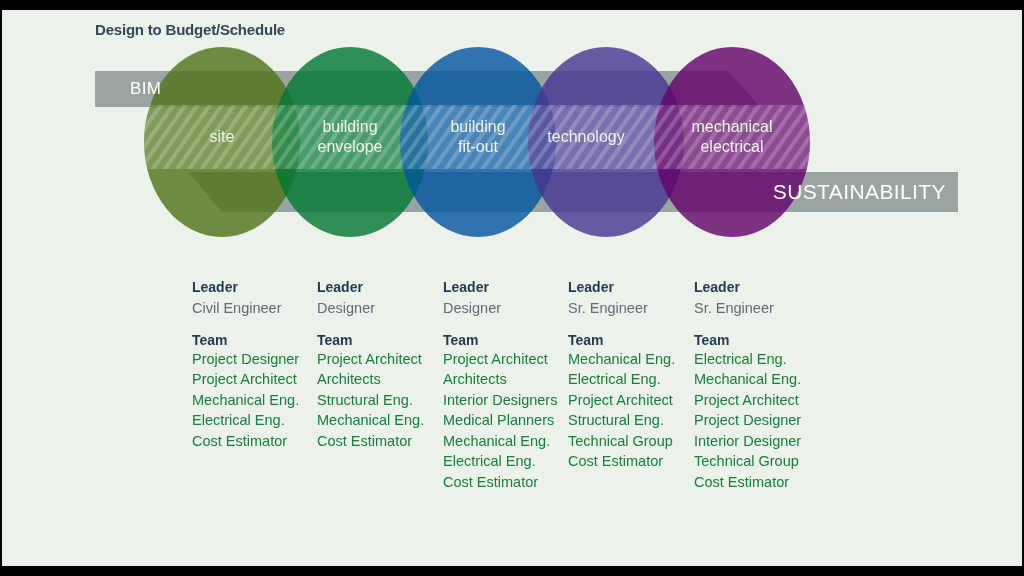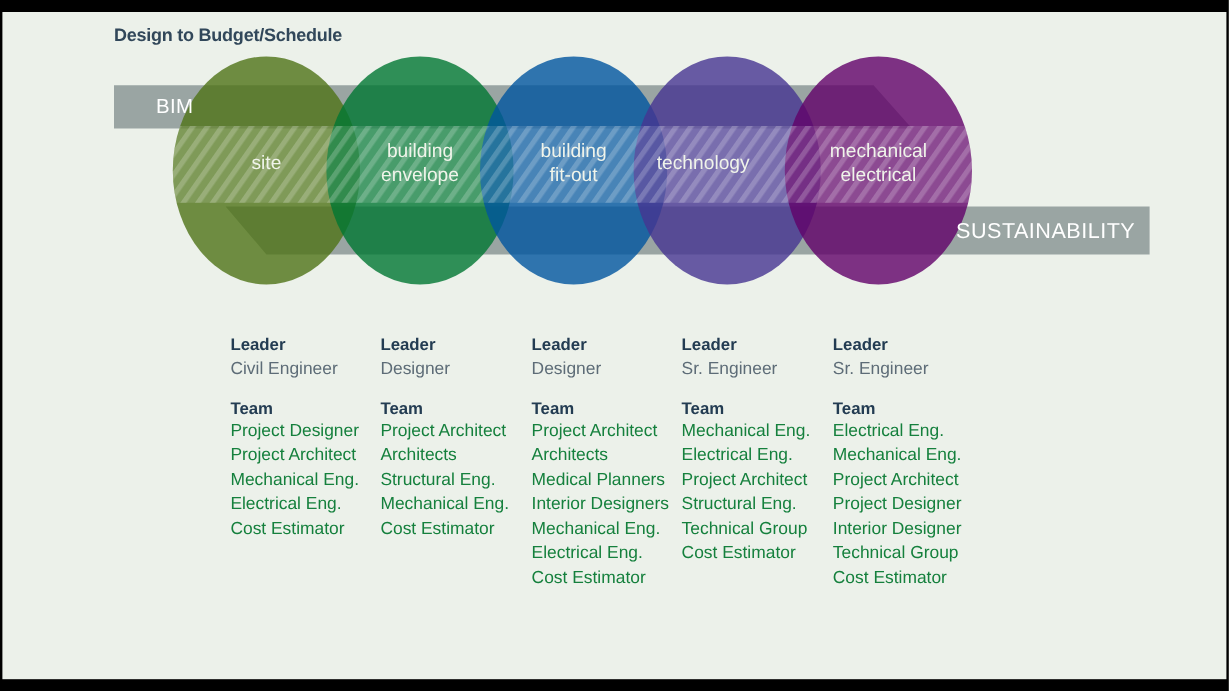--- a/index.html
+++ b/index.html
@@ -9,21 +9,21 @@
     font-family:"Liberation Sans", sans-serif;
   }
   .canvas { position:absolute; left:2px; top:10px; width:1020px; height:556px; background:#ECF1EA; }
   .diagram-svg { position:absolute; left:0; top:0; }
   .title {
     position:absolute; left:95px; top:21px;
     font-size:15px; font-weight:bold; color:#31475A; letter-spacing:-0.2px;
   }
   .bar-label { position:absolute; color:#FFFFFF; }
   .bim-label { left:110px; top:71px; height:36px; line-height:36px; font-size:17px; letter-spacing:0.3px;margin-left:20px; }
-  .sus-label { right:78px; top:172px; height:40px; line-height:40px; font-size:18px; letter-spacing:0.4px;text-align:right; }
+  .sus-label { right:78px; top:172px; height:40px; line-height:40px; font-size:21px; letter-spacing:0.4px;text-align:right; }
   .circle-label {
     position:absolute; top:105px; height:64px; width:140px;
     display:flex; align-items:center; justify-content:center;
     text-align:center; color:#F0F4EA; font-size:16px; line-height:20px;
     white-space:pre-line;
   }
   .column { position:absolute; top:256px; width:126px;margin-top:23px; }
   .col-h { font-size:14px; font-weight:bold; color:#233C52; line-height:17px; }
   .col-name { font-size:14.5px; color:#5D6C77; line-height:20.5px; margin-top:2px; }
   .team-h { margin-top:13px; }
@@ -98,22 +98,22 @@
   <div class="team-item">Mechanical Eng.</div>
   <div class="team-item">Cost Estimator</div>
 </div>
 
 <div class="column" style="left:443px">
   <div class="col-h">Leader</div>
   <div class="col-name">Designer</div>
   <div class="col-h team-h">Team</div>
   <div class="team-item">Project Architect</div>
   <div class="team-item">Architects</div>
+  <div class="team-item">Interior Designers</div>
   <div class="team-item">Medical Planners</div>
-  <div class="team-item">Interior Designers</div>
   <div class="team-item">Mechanical Eng.</div>
   <div class="team-item">Electrical Eng.</div>
   <div class="team-item">Cost Estimator</div>
 </div>
 
 <div class="column" style="left:568px">
   <div class="col-h">Leader</div>
   <div class="col-name">Sr. Engineer</div>
   <div class="col-h team-h">Team</div>
   <div class="team-item">Mechanical Eng.</div>

